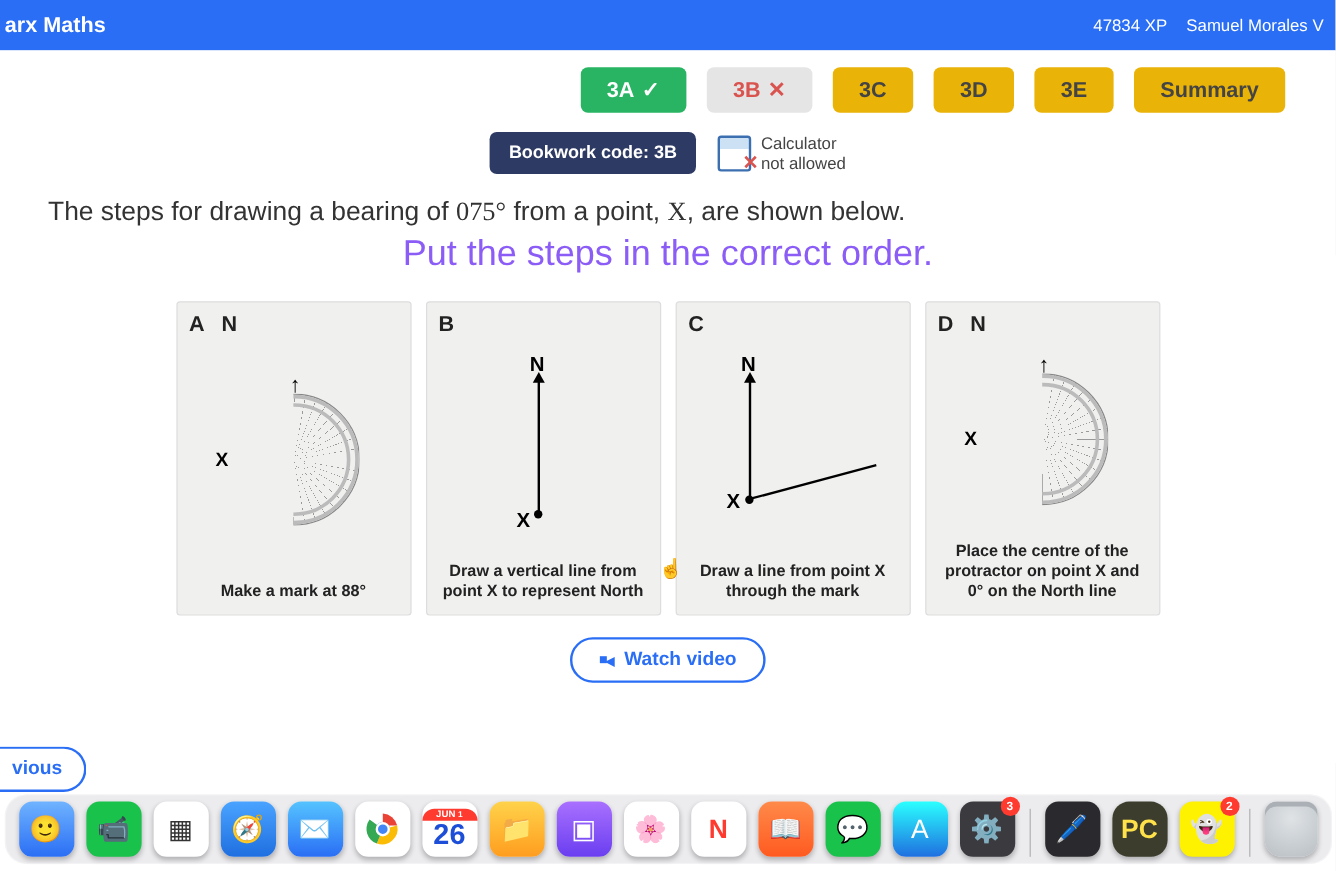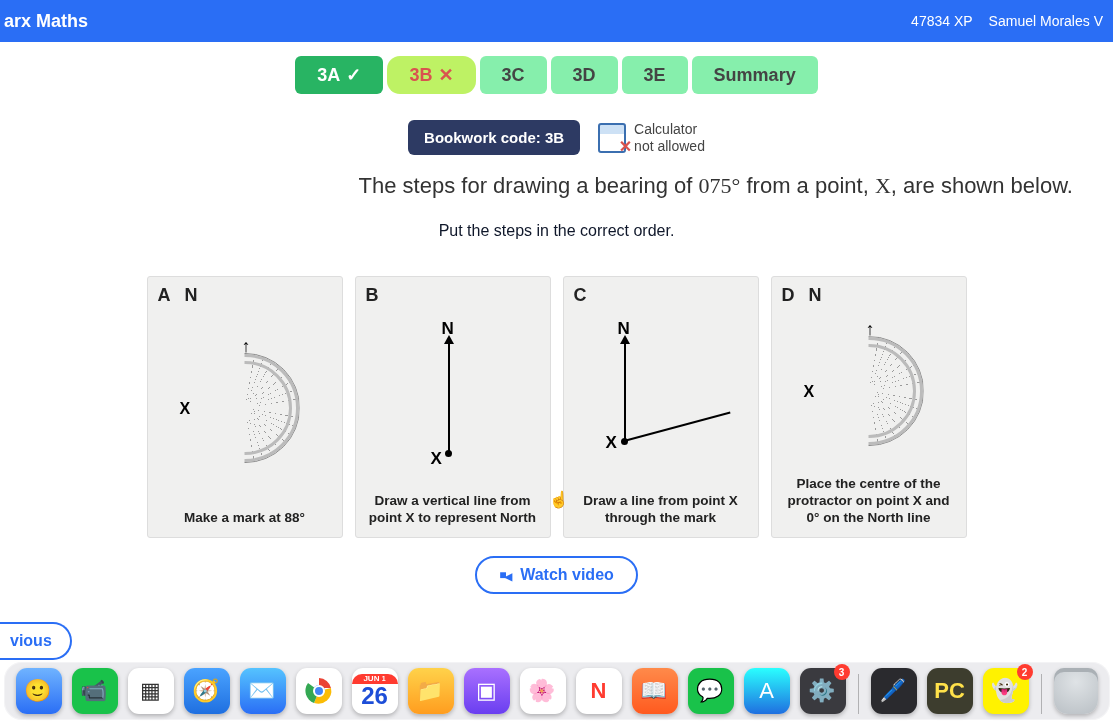--- a/index.html
+++ b/index.html
@@ -4,37 +4,37 @@
 <style>
   * { box-sizing: border-box; margin: 0; padding: 0; }
   html, body { width: 1113px; height: 726px; font-family: -apple-system, BlinkMacSystemFont, "Segoe UI", Arial, sans-serif; overflow: hidden; background: #f5f5f5; }
   .screen { position: relative; width: 100%; height: 100%; display: flex; flex-direction: column; }
 
   .topbar { background: #2a6ef5; color: #fff; height: 42px; display: flex; align-items: center; justify-content: space-between; padding: 0 10px 0 4px; font-size: 18px; font-weight: 600; }
   .topbar .right { display: flex; gap: 16px; align-items: flex-start; font-size: 14px; font-weight: 400; }
 
   .content { flex: 1; background: #fff; padding: 14px 40px 0 40px; position: relative; }
 
-  .tabs { display: flex; justify-content: center; gap: 0; margin-bottom: 26px; }
+  .tabs { display: flex; justify-content: flex-end; gap: 13px; margin-bottom: 16px; }
   .tab { padding: 8px 22px; font-weight: 700; font-size: 18px; color: #333; background: #e6effc; border: none; cursor: pointer; display: flex; align-items: center; gap: 6px; border-radius: 6px; margin: 0 2px; }
   .tab.active { background: #28b463; color: #fff; }
-  .tab.wrong { color: #d9534f; background: #bef264; border-radius: 13px; }
-  .tab.plain { background: #86efac; color: #444; }
+  .tab.wrong { color: #d9534f; background: #e5e5e5; }
+  .tab.plain { background: #eab308; color: #444; }
   .tab .tick::before { content: "✓"; font-weight: 700; }
   .tab .cross::before { content: "✕"; font-weight: 700; }
 
   .meta-row { display: flex; justify-content: center; align-items: center; gap: 18px; margin-bottom: 18px; }
   .bookwork { background: #2d3a63; color: #fff; font-weight: 600; font-size: 15px; padding: 9px 16px; border-radius: 6px; }
   .calc { display: flex; align-items: center; gap: 8px; color: #444; font-size: 14px; line-height: 1.2; }
   .calc-icon { width: 28px; height: 30px; position: relative; }
   .calc-icon::before { content: ""; position: absolute; inset: 0; border: 2px solid #3b6fb0; border-radius: 3px; background: linear-gradient(#cde1f5 0 35%, #fff 35% 100%); }
   .calc-icon::after { content: "✕"; position: absolute; right: -6px; bottom: -4px; color: #d9534f; font-weight: 900; font-size: 16px; }
 
-  .question { text-align: right; font-size: 22px; color: #333; margin-bottom: 23px; }
-  .question2 { text-align: center; font-size: 16px; color: #0f172a; margin-bottom: 36px; }
+  .question { text-align: left; font-size: 22px; color: #333; margin-bottom: 6px; }
+  .question2 { text-align: center; font-size: 30px; color: #8b5cf6; margin-bottom: 22px; }
   .ser { font-family: "Times New Roman", serif; }
 
   .cards { display: flex; justify-content: center; gap: 12px; }
   .card { width: 196px; height: 262px; background: #f0f0ef; border: 1px solid #ddd; border-radius: 3px; padding: 8px 10px 10px 10px; display: flex; flex-direction: column; cursor: grab; }
   .card-label { font-weight: 700; font-size: 18px; color: #222; display: flex; gap: 14px; }
   .card-body { flex: 1; display: flex; align-items: center; justify-content: center; }
   .card-caption { font-weight: 700; font-size: 13.5px; color: #222; text-align: center; line-height: 1.25; }
 
   .previous { position: absolute; left: 0; bottom: 66px; background: #fff; border: 2px solid #2a6ef5; color: #2a6ef5; font-weight: 700; padding: 8px 18px 8px 10px; border-radius: 22px; border-left: none; border-top-left-radius: 0; border-bottom-left-radius: 0; font-size: 16px; }
 
@@ -238,21 +238,21 @@
         <b>N</b>
       </div>
     <div class="dock-item" style="background:linear-gradient(#ff8a4a,#ff5a1f);">📖</div>
     <div class="dock-item" style="background:#19c24a;">💬</div>
     <div class="dock-item" style="background:linear-gradient(#2affff,#1f6fe0);">A</div>
     <div class="dock-item" style="background:#3a3a3f;">⚙️
       <span class="badge">3</span>
     </div>
     <div class="dock-sep"></div>
     <div class="dock-item" style="background:#2a2a2e;">🖊️</div>
-    <div class="dock-item" style="background:#3d3d2e; color:#ffe14a; font-weight:900;">PC</div>
+    <div class="dock-item" style="background:#3d3d2e; color:#ffe14a; font-weight:900;border-radius:14px;">PC</div>
     <div class="dock-item" style="background:#fff200;">👻
       <span class="badge">2</span>
     </div>
     <div class="dock-sep"></div>
     <div class="trash"></div>
   </div>
 
 </div>
 
 </body></html>

